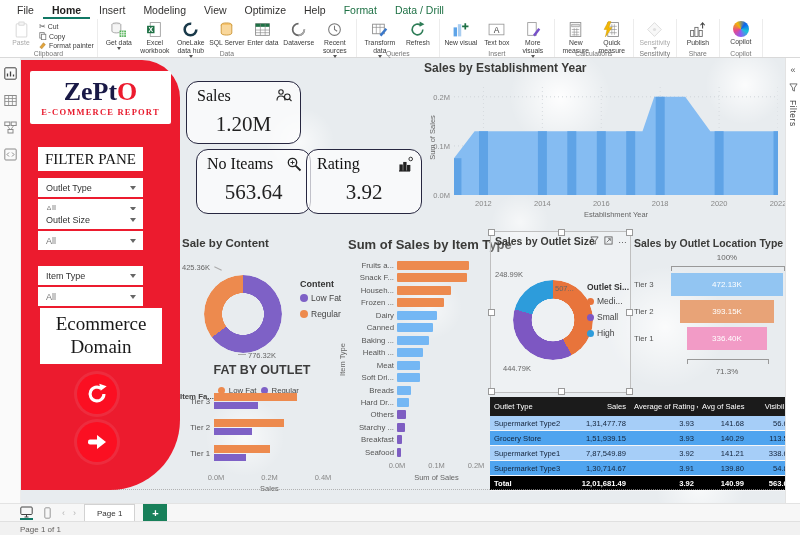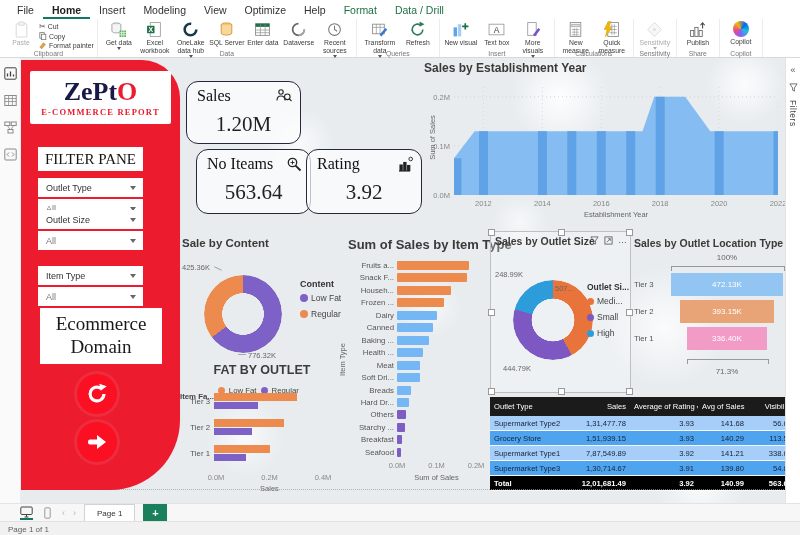--- a/index.html
+++ b/index.html
@@ -124,21 +124,21 @@
   .sorti{font-size:5px;margin-left:1px;vertical-align:middle;}
   .guide{position:absolute;left:20px;right:6px;top:432px;border-top:1px dotted #9a9a9a;opacity:.7;}
   
   .pagebar{position:absolute;left:0;right:0;top:503px;height:18px;background:#f7f7f7;border-top:1px solid #e3e3e3;display:flex;align-items:center;padding-left:20px;gap:8px;z-index:5;}
   .pagebar svg{width:13px;height:12px;}
   .vico{display:flex;flex-direction:column;align-items:center;}
   .vico.act{border-bottom:2px solid #117865;}
   .navarr{color:#b5b5b5;font-size:9px;line-height:18px;}
   .ptab{height:18px;background:#fff;border:1px solid #d2d2d2;border-bottom:none;display:flex;align-items:center;padding:0 12px;font-size:8px;color:#333;}
   .addtab{height:18px;width:24px;background:#18805a;color:#fff;display:flex;align-items:center;justify-content:center;font-size:11px;font-weight:bold;}
-  .statusbar{position:absolute;left:0;right:0;top:521px;height:14px;background:#f1f1f1;border-top:1px solid #e0e0e0;display:flex;align-items:center;padding-left:8px;font-size:8px;color:#605e5c;z-index:5;}
+  .statusbar{position:absolute;left:0;right:0;top:521px;height:14px;background:#f1f1f1;border-top:1px solid #e0e0e0;display:flex;align-items:center;padding-left:20px;font-size:8px;color:#605e5c;z-index:5;}
 </style>
 </head>
 <body>
 
 <div id="app">
 
   <div class="menubar">
     <span class="mtab">File</span>
     <span class="mtab active">Home</span>
     <span class="mtab">Insert</span>

